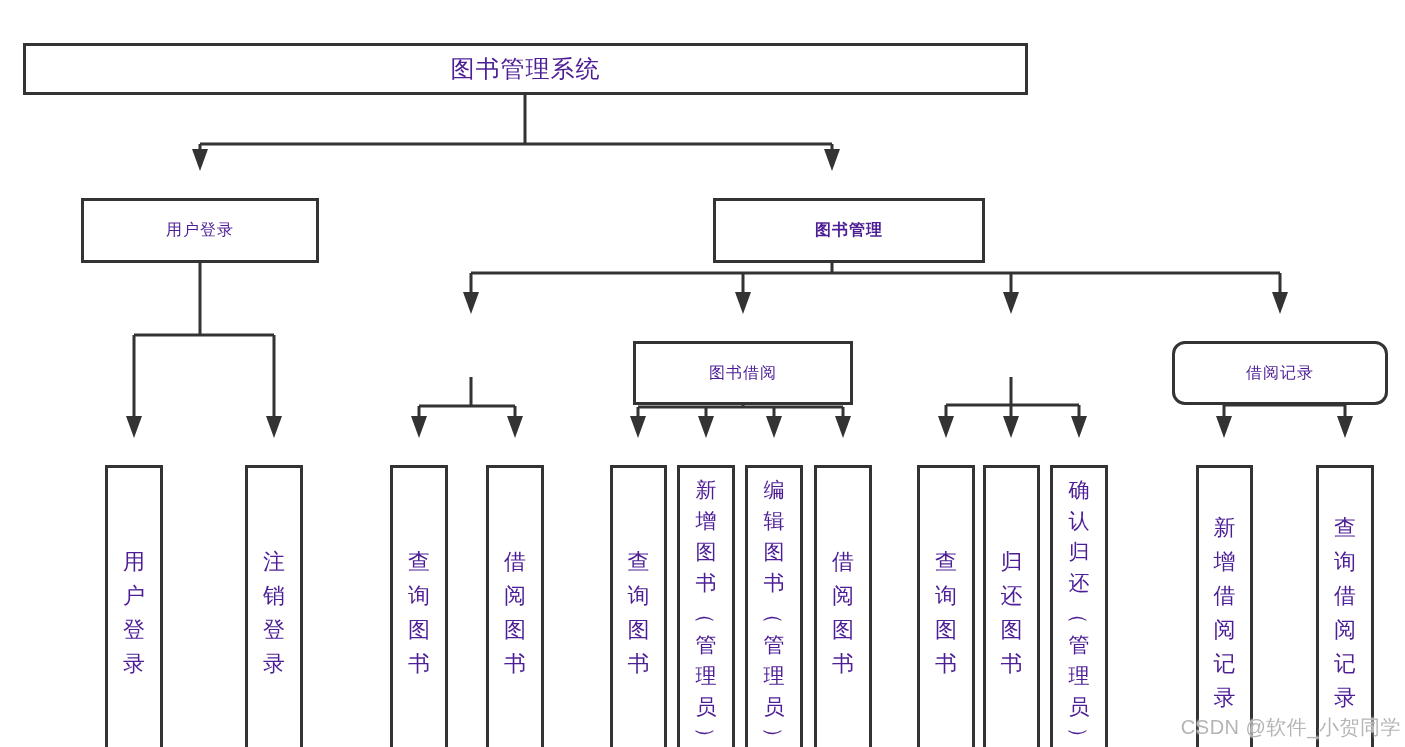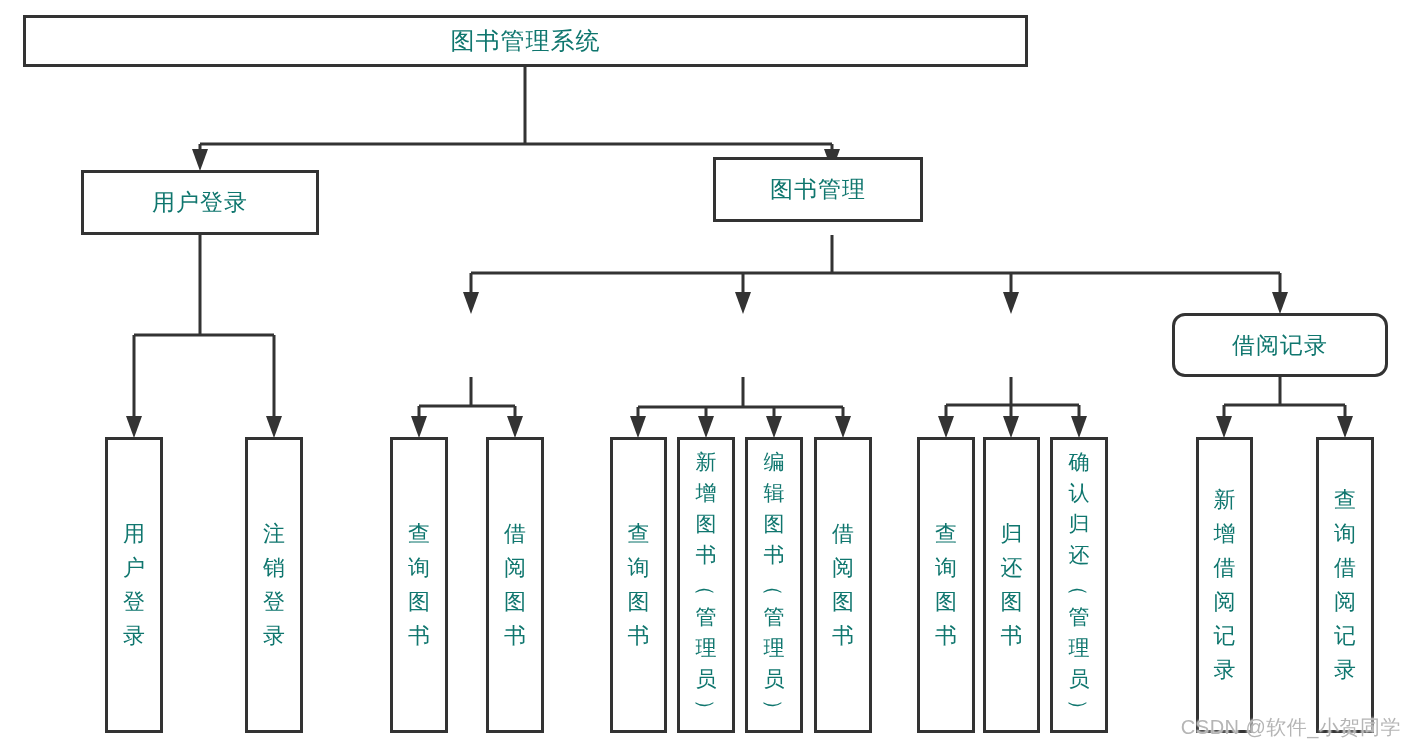--- a/index.html
+++ b/index.html
@@ -15,24 +15,25 @@
     z-index:1;
   }
   .box {
     position:absolute;
     box-sizing:border-box;
     background:#ffffff;
     border:3px solid #333333;
     display:flex;
     align-items:center;
     justify-content:center;
-    color:#0f766e;
+    color:#4c1d95;
     z-index:2;
-  }
-  .hlabel { font-size:23px; letter-spacing:1px; white-space:nowrap; }
+    margin-top:28px;
+  }
+  .hlabel { font-size:16px; letter-spacing:1px; white-space:nowrap; }
   .root-box .hlabel { font-size:24px; }
   .vbox {
     flex-direction:column;
   }
   .vbox .vchar {
     display:block;
     font-size:22px;
     line-height:34px;
     text-align:center;
   }
@@ -107,24 +108,27 @@
     </g>
   </svg>
 
   <div class="box root-box" style="left:23px; top:15px; width:1005px; height:52px;">
     <span class="hlabel">图书管理系统</span>
   </div>
 
   <div class="box" style="left:81px; top:170px; width:238px; height:65px;">
     <span class="hlabel">用户登录</span>
   </div>
-  <div class="box" style="left:713px; top:157px; width:210px; height:65px;">
+  <div class="box" style="left:713px; top:170px; width:272px; height:65px;font-weight:bold;">
     <span class="hlabel">图书管理</span>
   </div>
 
+  <div class="box" style="left:633px; top:313px; width:220px; height:64px;">
+    <span class="hlabel">图书借阅</span>
+  </div>
   <div class="box" style="left:1172px; top:313px; width:216px; height:64px;border-radius:13px;">
     <span class="hlabel">借阅记录</span>
   </div>
 
   <div class="box vbox" style="left:105px; top:437px; width:58px; height:296px;">
       <span class="vchar">用</span>
       <span class="vchar">户</span>
       <span class="vchar">登</span>
       <span class="vchar">录</span>
     </div>

